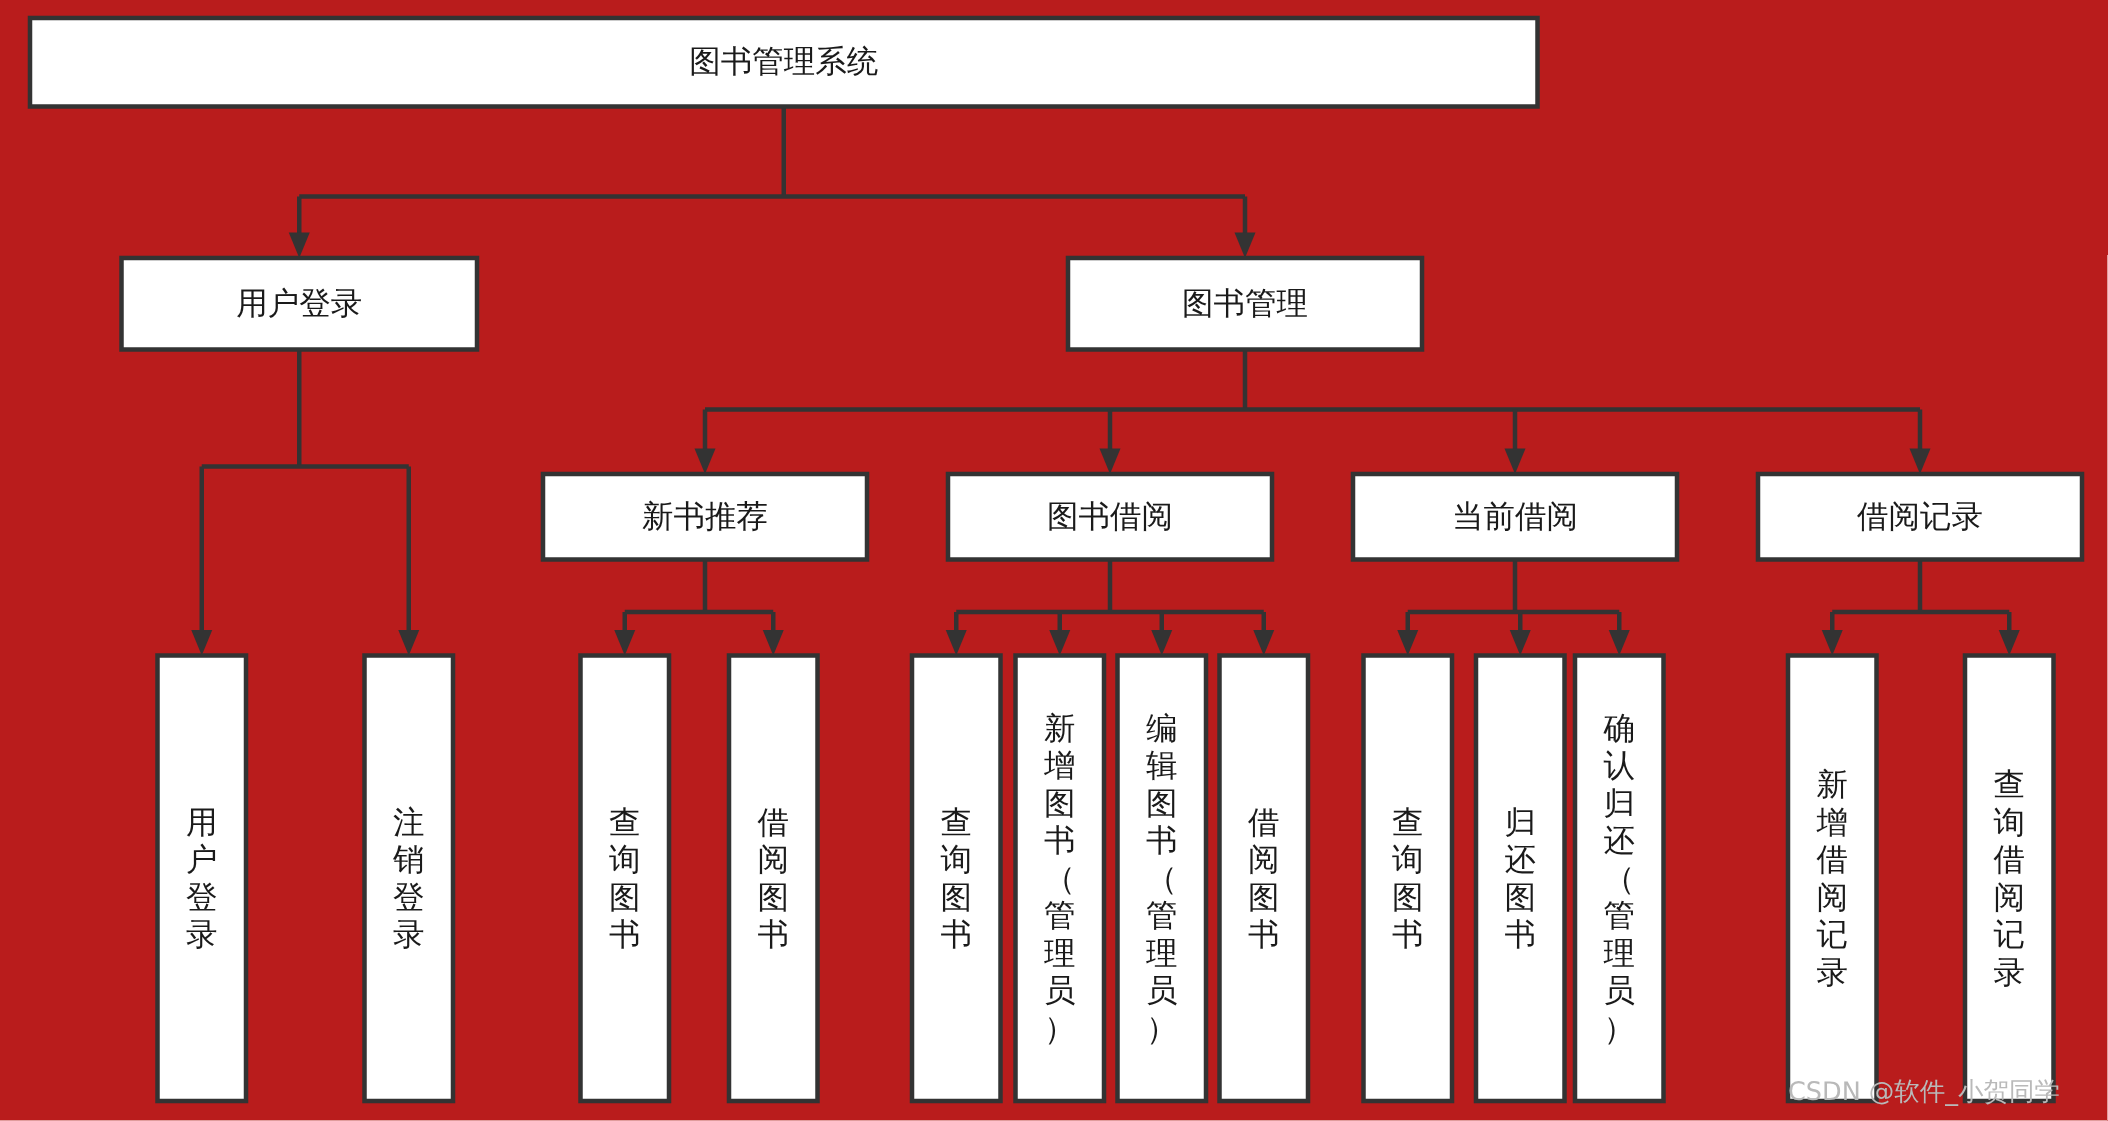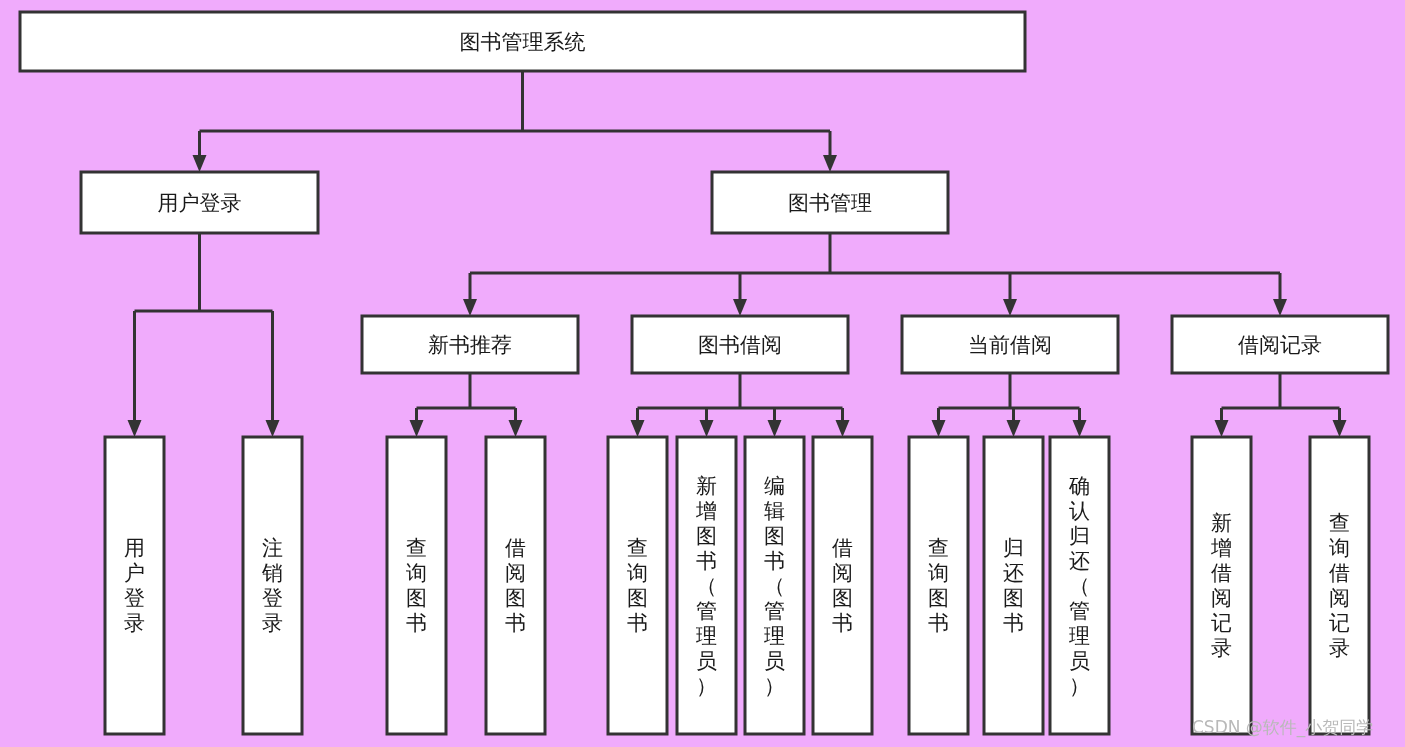--- a/index.html
+++ b/index.html
@@ -10,21 +10,21 @@
   body {
     width: 1405px;
     height: 747px;
     font-family: "DejaVu Sans", "Liberation Sans", sans-serif;
     overflow: hidden;
   }
   #diagram-root {
     position: relative;
     width: 1405px;
     height: 747px;
-    background: #f0abfc;
+    background: #b91c1c;
   }
   svg#flowchart {
     position: absolute;
     top: 0;
     left: 0;
     width: 1405px;
     height: 747px;
     display: block;
   }
   .node-rect {

